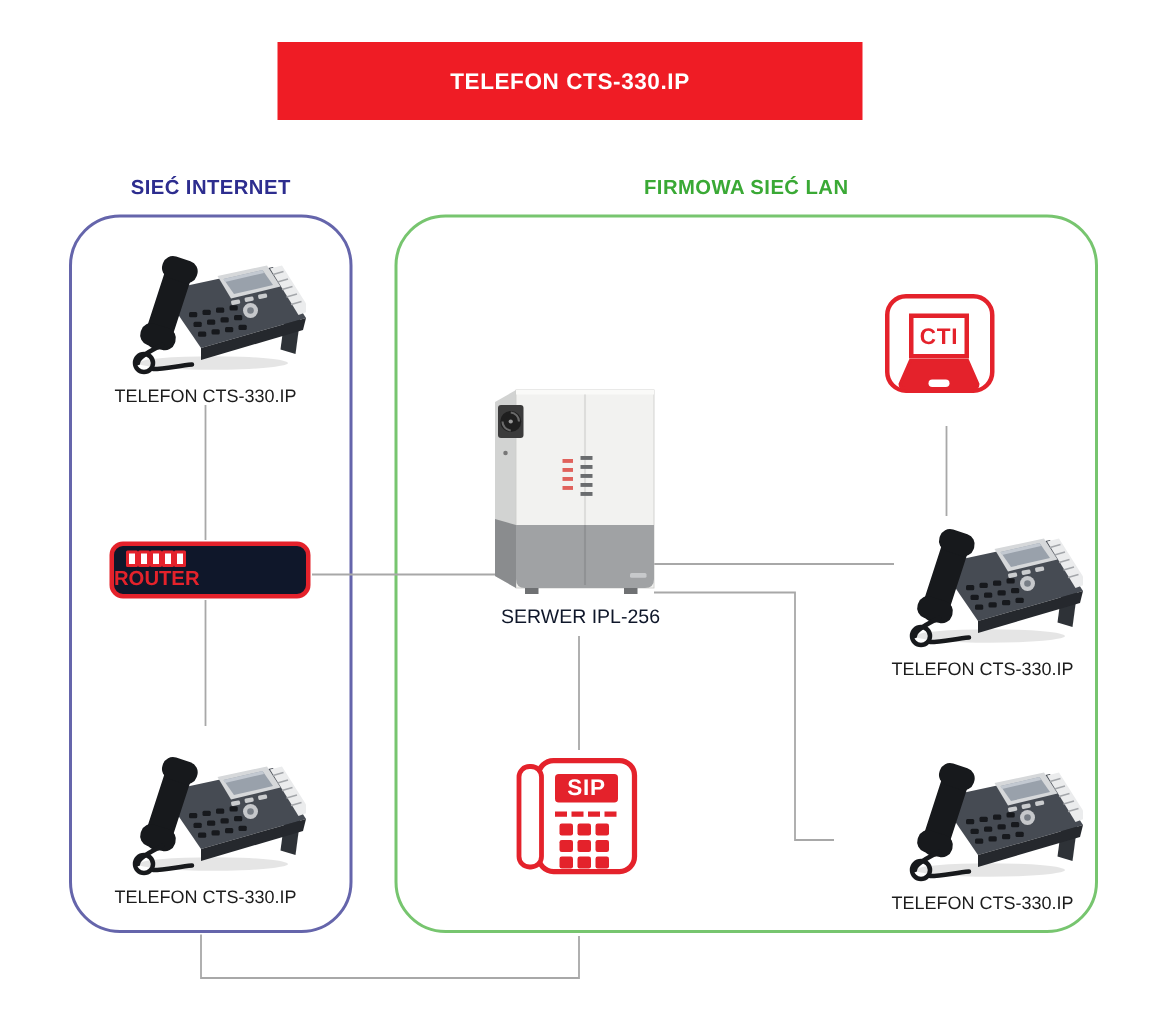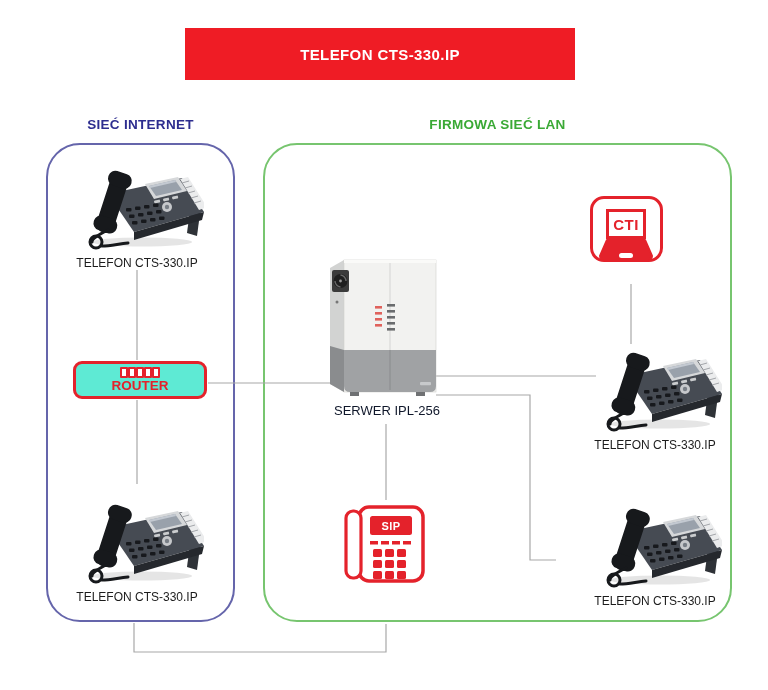--- a/index.html
+++ b/index.html
@@ -28,40 +28,40 @@
   #lines{left:0;top:0;z-index:2;}
   #lines path{stroke:var(--line-gray);stroke-width:1.2;fill:none;}
   
   .phone-block{width:134px;z-index:3;display:flex;flex-direction:column;align-items:center;}
   .phone-label{font-size:12px;color:#1c1c1c;margin-top:2px;white-space:nowrap;}
   #phone-top-left{left:70px;top:158px;}
   #phone-bottom-left{left:70px;top:492px;}
   #phone-mid-right{left:588px;top:340px;}
   #phone-bottom-right{left:588px;top:496px;}
   
-  #router{left:73px;top:361px;width:134px;height:38px;box-sizing:border-box;background:#5eead4;
+  #router{left:73px;top:361px;width:134px;height:38px;box-sizing:border-box;background:#0f172a;
           border:3px solid var(--icon-red);border-radius:9px;z-index:3;
-          display:flex;flex-direction:column;align-items:center;}
+          display:flex;flex-direction:column;align-items:flex-start;}
   #router-ports{display:flex;justify-content:space-between;padding:0 8px;margin-top:3px;}
   .port{width:8px;height:11px;box-sizing:border-box;border:2px solid var(--icon-red);border-radius:1px;background:#fff;}
   #router-label{text-align:center;font-size:13.5px;font-weight:bold;color:var(--icon-red);line-height:15px;}
   
   #server{left:320px;top:254px;width:124px;height:146px;z-index:3;}
   #server-label{left:312px;top:403px;width:150px;text-align:center;font-size:13px;color:#0f172a;z-index:3;}
   
   #cti{left:590px;top:196px;width:73px;height:66px;box-sizing:border-box;background:#fff;
        border:3.5px solid var(--icon-red);border-radius:14px;z-index:3;}
   #cti-screen{left:13px;top:10px;width:40px;height:30px;box-sizing:border-box;border:3px solid var(--icon-red);
               background:#fff;display:flex;align-items:center;justify-content:center;}
   #cti-screen span{font-size:15px;font-weight:bold;color:var(--icon-red);letter-spacing:.5px;}
   #cti-base{left:1px;top:40px;}
   
   #sip{left:342px;top:502px;width:86px;height:84px;z-index:3;}
   #sip-display-text{left:28px;top:14px;width:42px;height:19px;display:flex;align-items:center;justify-content:center;
-                    color:#fff;font-size:11px;font-weight:bold;letter-spacing:.5px;z-index:4;}
+                    color:#fff;font-size:15px;font-weight:bold;letter-spacing:.5px;z-index:4;}
   .red-fill{fill:var(--icon-red);}
   .red-stroke{stroke:var(--icon-red);}
 </style>
 </head>
 <body>
 
 <div id="canvas">
 
   <div id="banner" class="abs">
     <span>TELEFON CTS-330.IP</span>

